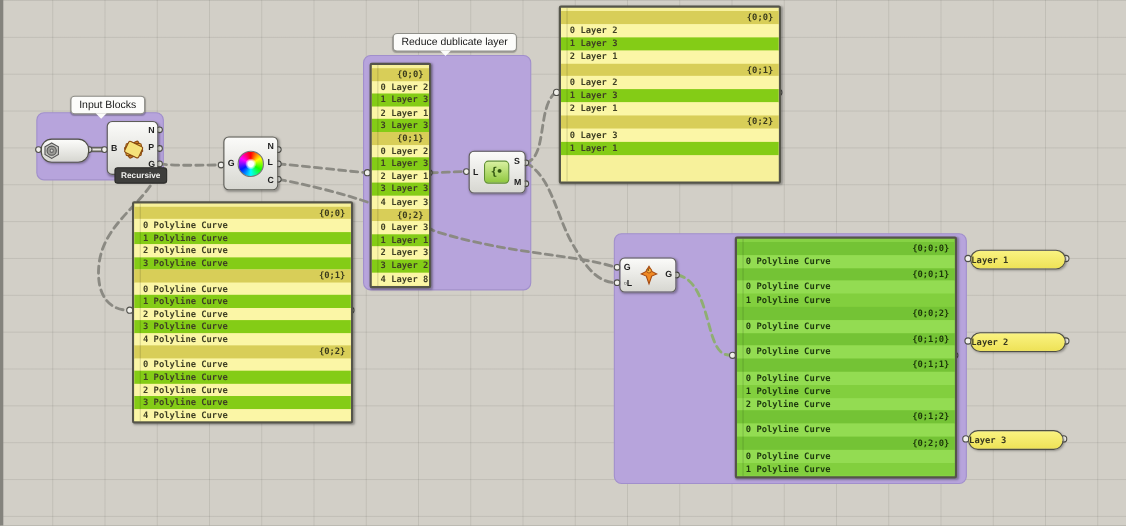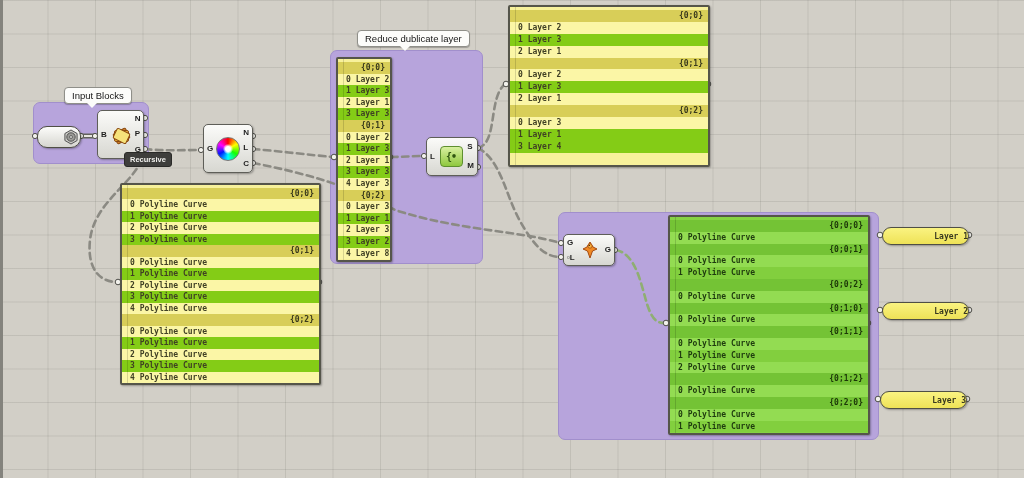--- a/index.html
+++ b/index.html
@@ -53,26 +53,26 @@
   .seticon::before{content:"{•";letter-spacing:-1px}
 
   .fan{position:relative;width:22px;height:18px}
   .fan i{position:absolute;width:13px;height:10px;border:1px solid #8A4A10;border-radius:2px;left:4px;top:4px}
   .fan .c1{transform:rotate(-28deg);background:#D07F2A}
   .fan .c2{background:#F0B73C}
   .fan .c3{transform:rotate(26deg);background:#F6E27A}
 
   .ctag{position:absolute;z-index:4;background:#3E3E3C;color:#F3F3F0;border-radius:3px;
     font:bold 7.5px "Liberation Sans", sans-serif;padding:2px 5px;white-space:nowrap;
-    border:1px solid #2A2A28;margin-left:20px;}
+    border:1px solid #2A2A28;}
 
   
   .capsule{position:absolute;z-index:3;border:1px solid #4F4F45;border-radius:10px;
     background:linear-gradient(180deg,#FCFCFA,#D6D6D0);display:flex;align-items:center;
-    justify-content:flex-end;box-shadow:1px 1px 2px rgba(0,0,0,.3);}
+    justify-content:flex-start;box-shadow:1px 1px 2px rgba(0,0,0,.3);}
   .layercap{background:linear-gradient(180deg,#FAF381,#EEE257);
     font:bold 8px "DejaVu Sans Mono", monospace;color:#38381F;}
 
   
   .panel{position:absolute;z-index:3;border:2px solid #55554A;border-radius:2px;overflow:hidden;
     padding-top:3px;box-shadow:1px 1px 2px rgba(0,0,0,.3);}
   .panel::after{content:"";position:absolute;left:5px;top:0;bottom:0;width:1px;background:rgba(0,0,0,.14)}
   .prow{font:bold 8px "DejaVu Sans Mono", monospace;height:var(--rh);line-height:var(--rh);
     padding-left:8px;white-space:pre;}
   .panel.yellow{background:#F7F19B}
@@ -262,21 +262,20 @@
       <div class="prow even">0 Layer 2</div>
       <div class="prow odd">1 Layer 3</div>
       <div class="prow even">2 Layer 1</div>
       <div class="prow phead">{0;1}</div>
       <div class="prow even">0 Layer 2</div>
       <div class="prow odd">1 Layer 3</div>
       <div class="prow even">2 Layer 1</div>
       <div class="prow phead">{0;2}</div>
       <div class="prow even">0 Layer 3</div>
       <div class="prow odd">1 Layer 1</div>
-      <div class="prow odd">3 Layer 4</div>
     </div>
   <div class="panel green" style="left:668px;top:215px;width:198px;height:213px;--rh:11.8px">
       <div class="prow phead">{0;0;0}</div>
       <div class="prow even">0 Polyline Curve</div>
       <div class="prow phead">{0;0;1}</div>
       <div class="prow even">0 Polyline Curve</div>
       <div class="prow odd">1 Polyline Curve</div>
       <div class="prow phead">{0;0;2}</div>
       <div class="prow even">0 Polyline Curve</div>
       <div class="prow phead">{0;1;0}</div>

